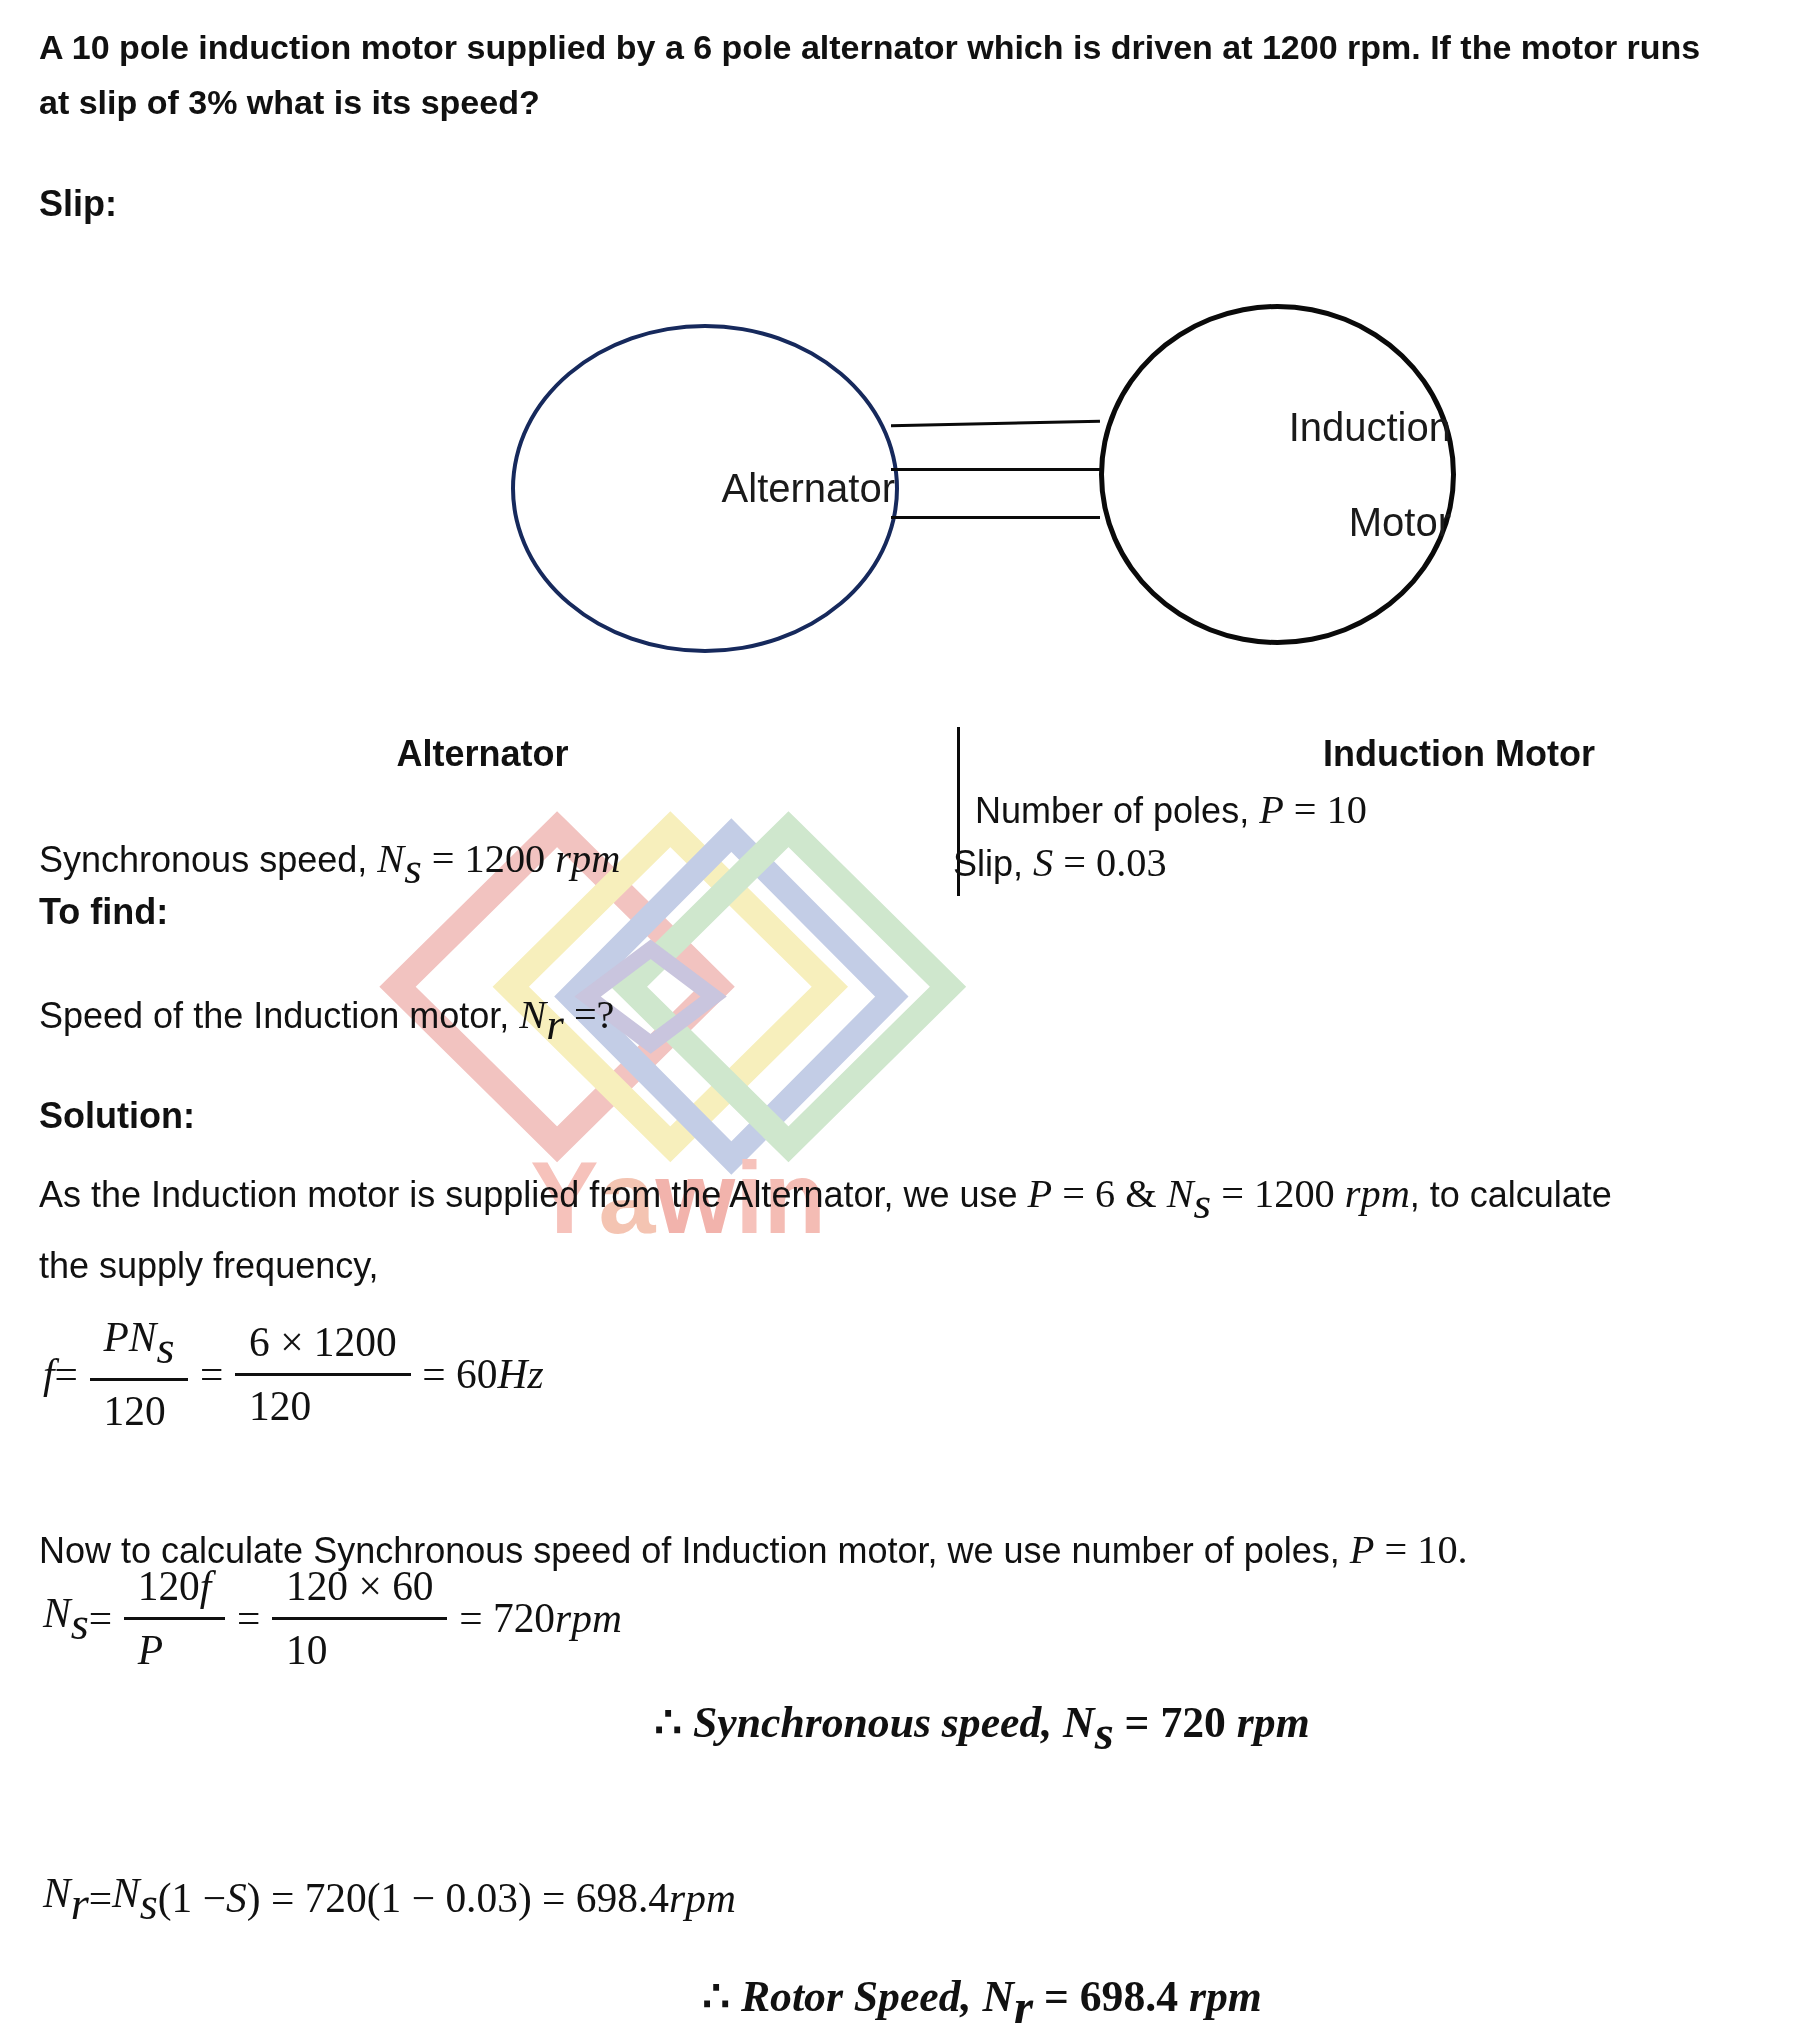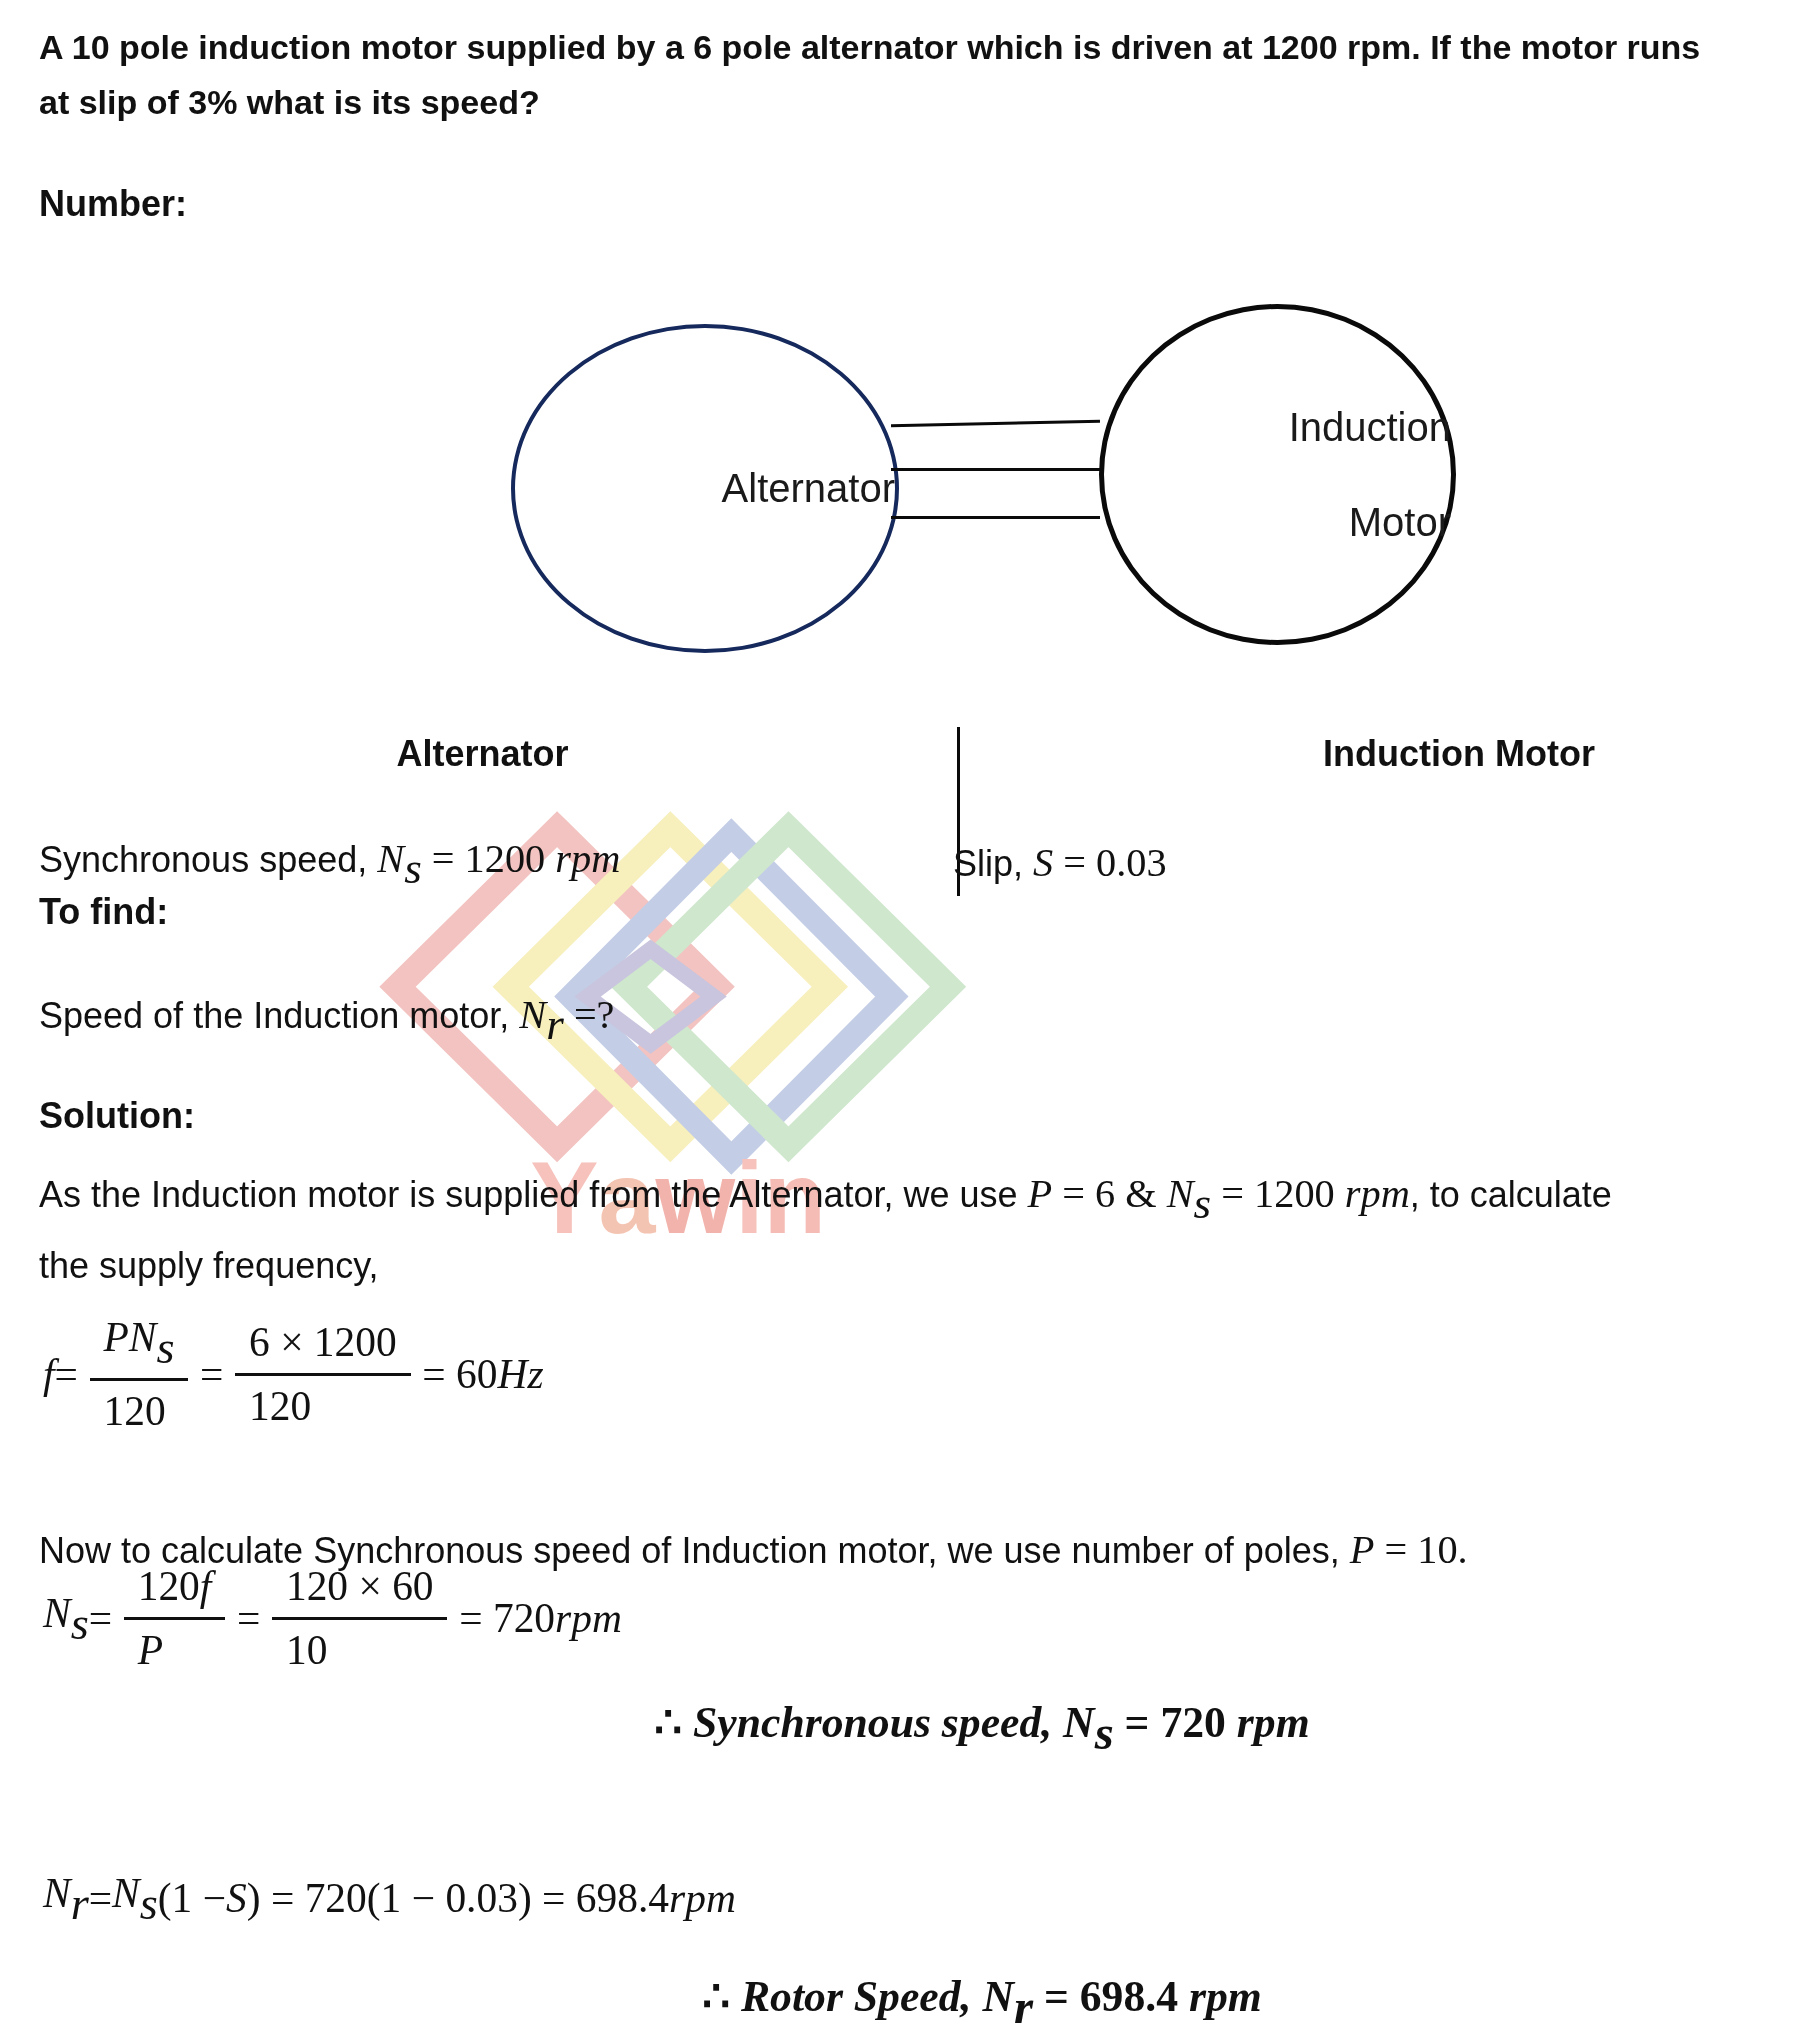--- a/index.html
+++ b/index.html
@@ -53,40 +53,41 @@
     <path d="M565 842 L727 1002 L565 1162 L403 1002 Z" fill="none" stroke-width="26" stroke="#f2c3c0"></path>
     <path d="M680 842 L842 1002 L680 1162 L518 1002 Z" fill="none" stroke-width="26" stroke="#f7efbc"></path>
     <path d="M742 848 L905 1012 L742 1176 L579 1012 Z" fill="none" stroke-width="24" stroke="#c3cde6"></path>
     <path d="M800 842 L962 1002 L800 1162 L638 1002 Z" fill="none" stroke-width="26" stroke="#cfe7cd"></path>
     <path d="M660 964 L724 1012 L660 1060 L596 1012 Z" fill="none" stroke-width="16" stroke="#c9c5de"></path>
     <text x="688" y="1252" text-anchor="middle" font-size="104" font-weight="700" font-family="Liberation Sans, sans-serif"><tspan fill="#f6c2bb">Y</tspan><tspan fill="#f4c4b2">a</tspan><tspan fill="#f2b3ac">w</tspan><tspan fill="#f6c2bb">i</tspan><tspan fill="#f4bcb4">n</tspan></text>
   </svg>
 
   <div id="title">A 10 pole induction motor supplied by a 6 pole alternator which is driven at 1200 rpm. If the motor runs at slip of 3% what is its speed?</div>
 
-  <div class="line bold" style="left:39px;top:183px;">Number:</div>
+  <div class="line bold" style="left:39px;top:183px;">Slip:</div>
 
   <div id="alt-ellipse" class="ellipse" style="border-color: rgb(22, 41, 92);">
     <span class="ellipse-label">Alternator</span>
   </div>
   <div id="im-ellipse" class="ellipse" style="border-color: rgb(10, 10, 10);">
     <span class="ellipse-label">Induction</span>
     <span class="gap"></span>
     <span class="ellipse-label">Motor</span>
   </div>
   <div class="conn" style="top:422px;transform:rotate(-1.3deg);"></div>
   <div class="conn" style="top:468px;"></div>
   <div class="conn" style="top:516px;"></div>
 
   <div id="divider"></div>
 
   <div class="colheader" style="left:39px;width:887px;">Alternator</div>
   <div class="colheader" style="left:975px;width:830px;padding-left:69px;">Induction Motor</div>
 
   <div class="line" style="left:39px;top:835px;"><span class="m-s">Synchronous speed, </span><span class="m-i">N<sub class="m-i">s</sub></span><span class="m-r"> = 1200 </span><span class="m-i">rpm</span></div>
+  <div class="line" style="left:975px;top:786px;"><span class="m-s">Number of poles, </span><span class="m-i">P</span><span class="m-r"> = 10</span></div>
   <div class="line" style="left:953px;top:839px;"><span class="m-s">Slip, </span><span class="m-i">S</span><span class="m-r"> = 0.03</span></div>
 
   <div class="line bold" style="left:39px;top:891px;">To find:</div>
   <div class="line" style="left:39px;top:991px;"><span class="m-s">Speed of the Induction motor, </span><span class="m-i">N<sub class="m-i">r</sub></span><span class="m-r"> =?</span></div>
 
   <div class="line bold" style="left:39px;top:1095px;">Solution:</div>
 
   <div class="wrapline" style="left:39px;top:1158px;width:1596px;"><span class="m-s">As the Induction motor is supplied from the Alternator, we use </span><span class="m-i">P</span><span class="m-r"> = 6 &amp; </span><span class="m-i">N<sub class="m-i">s</sub></span><span class="m-r"> = 1200 </span><span class="m-i">rpm</span><span class="m-s">, to calculate the supply frequency,</span></div>
 
   <div class="formula" style="left:43px;top:1305px;height:138px;">

